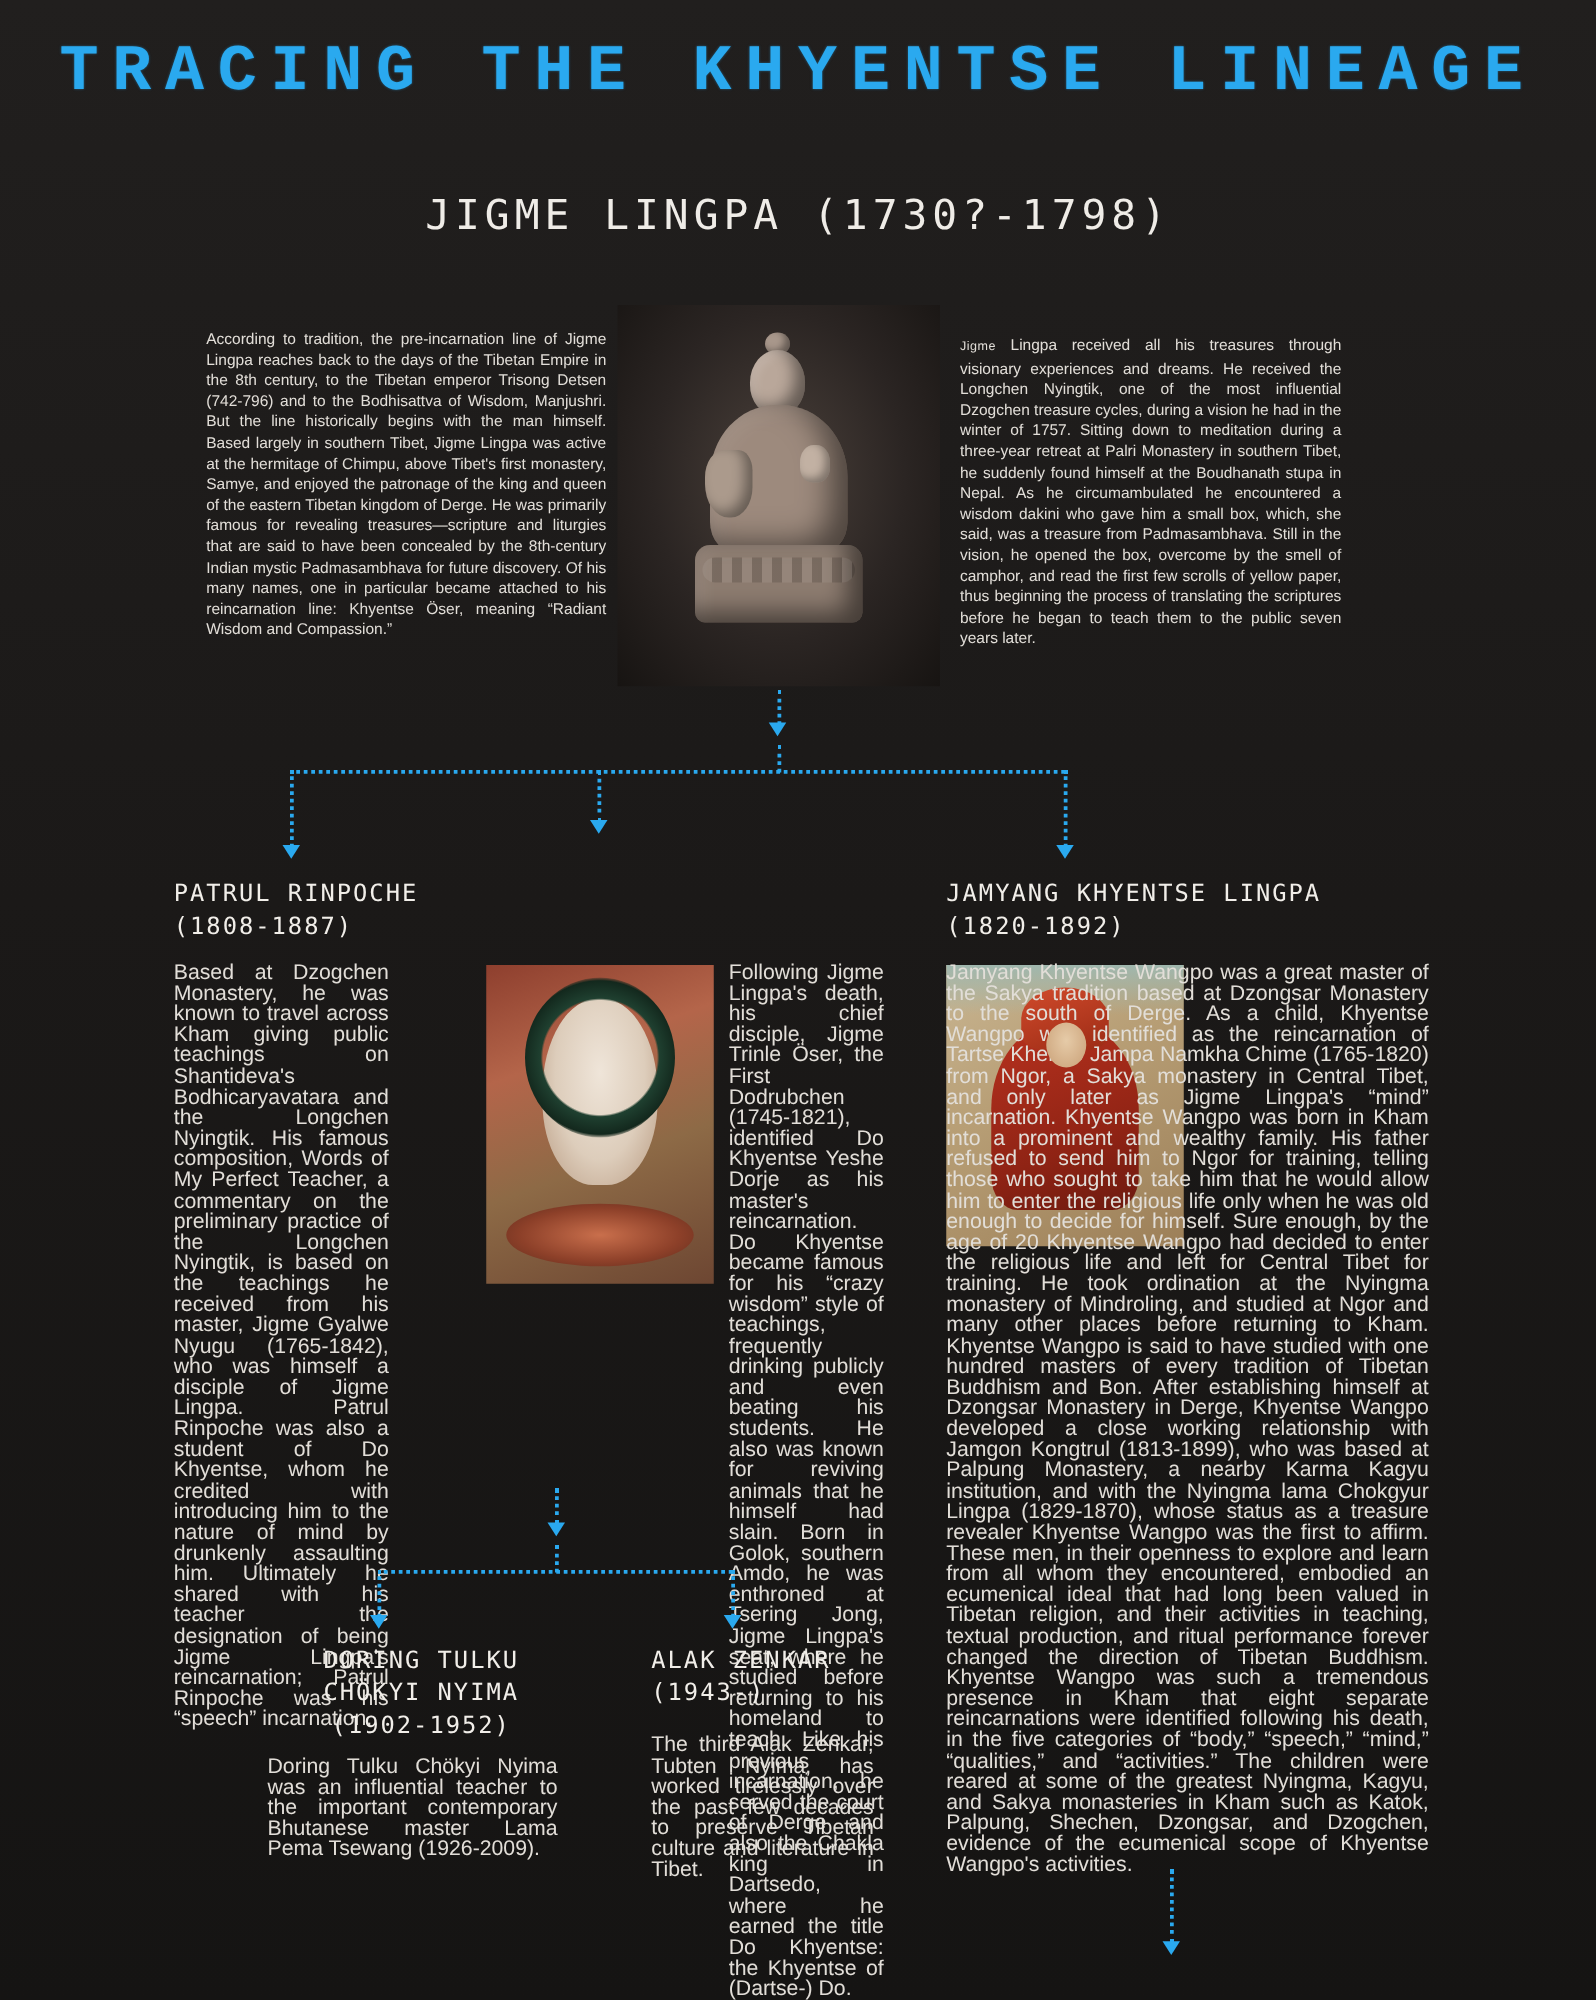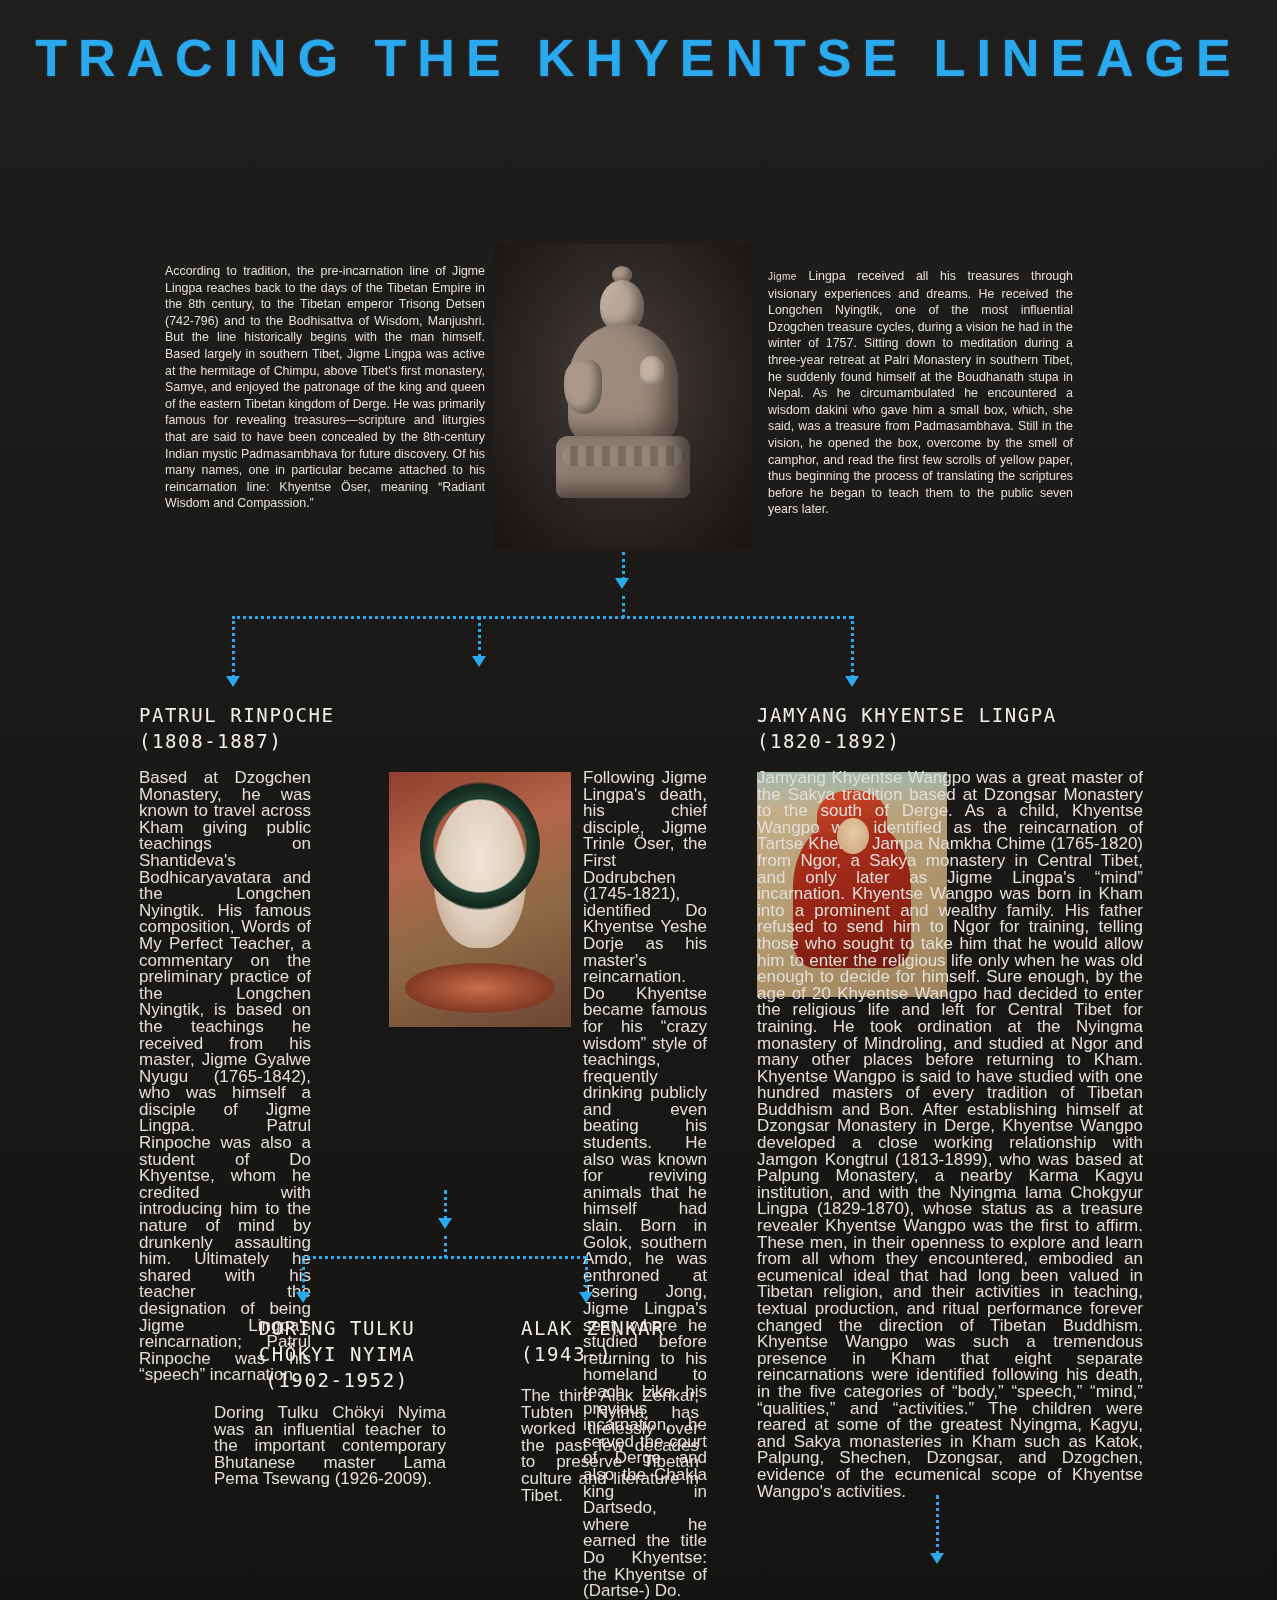--- a/index.html
+++ b/index.html
@@ -23,21 +23,21 @@
     background: linear-gradient(180deg, #211f1e 0%, #1b1918 45%, #151413 100%);
   }
 
   
   .main-title {
     position: absolute;
     left: 0;
     top: 28px;
     width: 1277px;
     text-align: center;
-    font-family: Liberation Sans, sans-serif;
+    font-family: Liberation Mono, monospace;
     font-size: 52px;
     letter-spacing: 11px;
     color: #2aa9ef;
     font-weight: bold;
     text-shadow: 0 0 2px rgba(42,169,239,0.5);
   }
 
   .section-title {
     position: absolute;
     left: 0;
@@ -220,20 +220,21 @@
     background: linear-gradient(180deg, #9fb7ae 0%, rgba(159,183,174,0) 100%);
   }
 </style>
 </head>
 <body>
 
 <div class="page">
 
   <div class="main-title">TRACING THE KHYENTSE LINEAGE</div>
 
+  <div class="section-title">JIGME LINGPA (1730?-1798)</div>
 
   <div class="col-left">According to tradition, the pre-incarnation line of Jigme Lingpa reaches back to the days of the Tibetan Empire in the 8th century, to the Tibetan emperor Trisong Detsen (742-796) and to the Bodhisattva of Wisdom, Manjushri. But the line historically begins with the man himself. Based largely in southern Tibet, Jigme Lingpa was active at the hermitage of Chimpu, above Tibet's first monastery, Samye, and enjoyed the patronage of the king and queen of the eastern Tibetan kingdom of Derge. He was primarily famous for revealing treasures—scripture and liturgies that are said to have been concealed by the 8th-century Indian mystic Padmasambhava for future discovery. Of his many names, one in particular became attached to his reincarnation line: Khyentse Öser, meaning “Radiant Wisdom and Compassion.”</div>
 
   <div class="hero-img">
     <div class="statue">
       <div class="st-topknot"></div>
       <div class="st-head"></div>
       <div class="st-body"></div>
       <div class="st-arm"></div>
       <div class="st-hand"></div>

